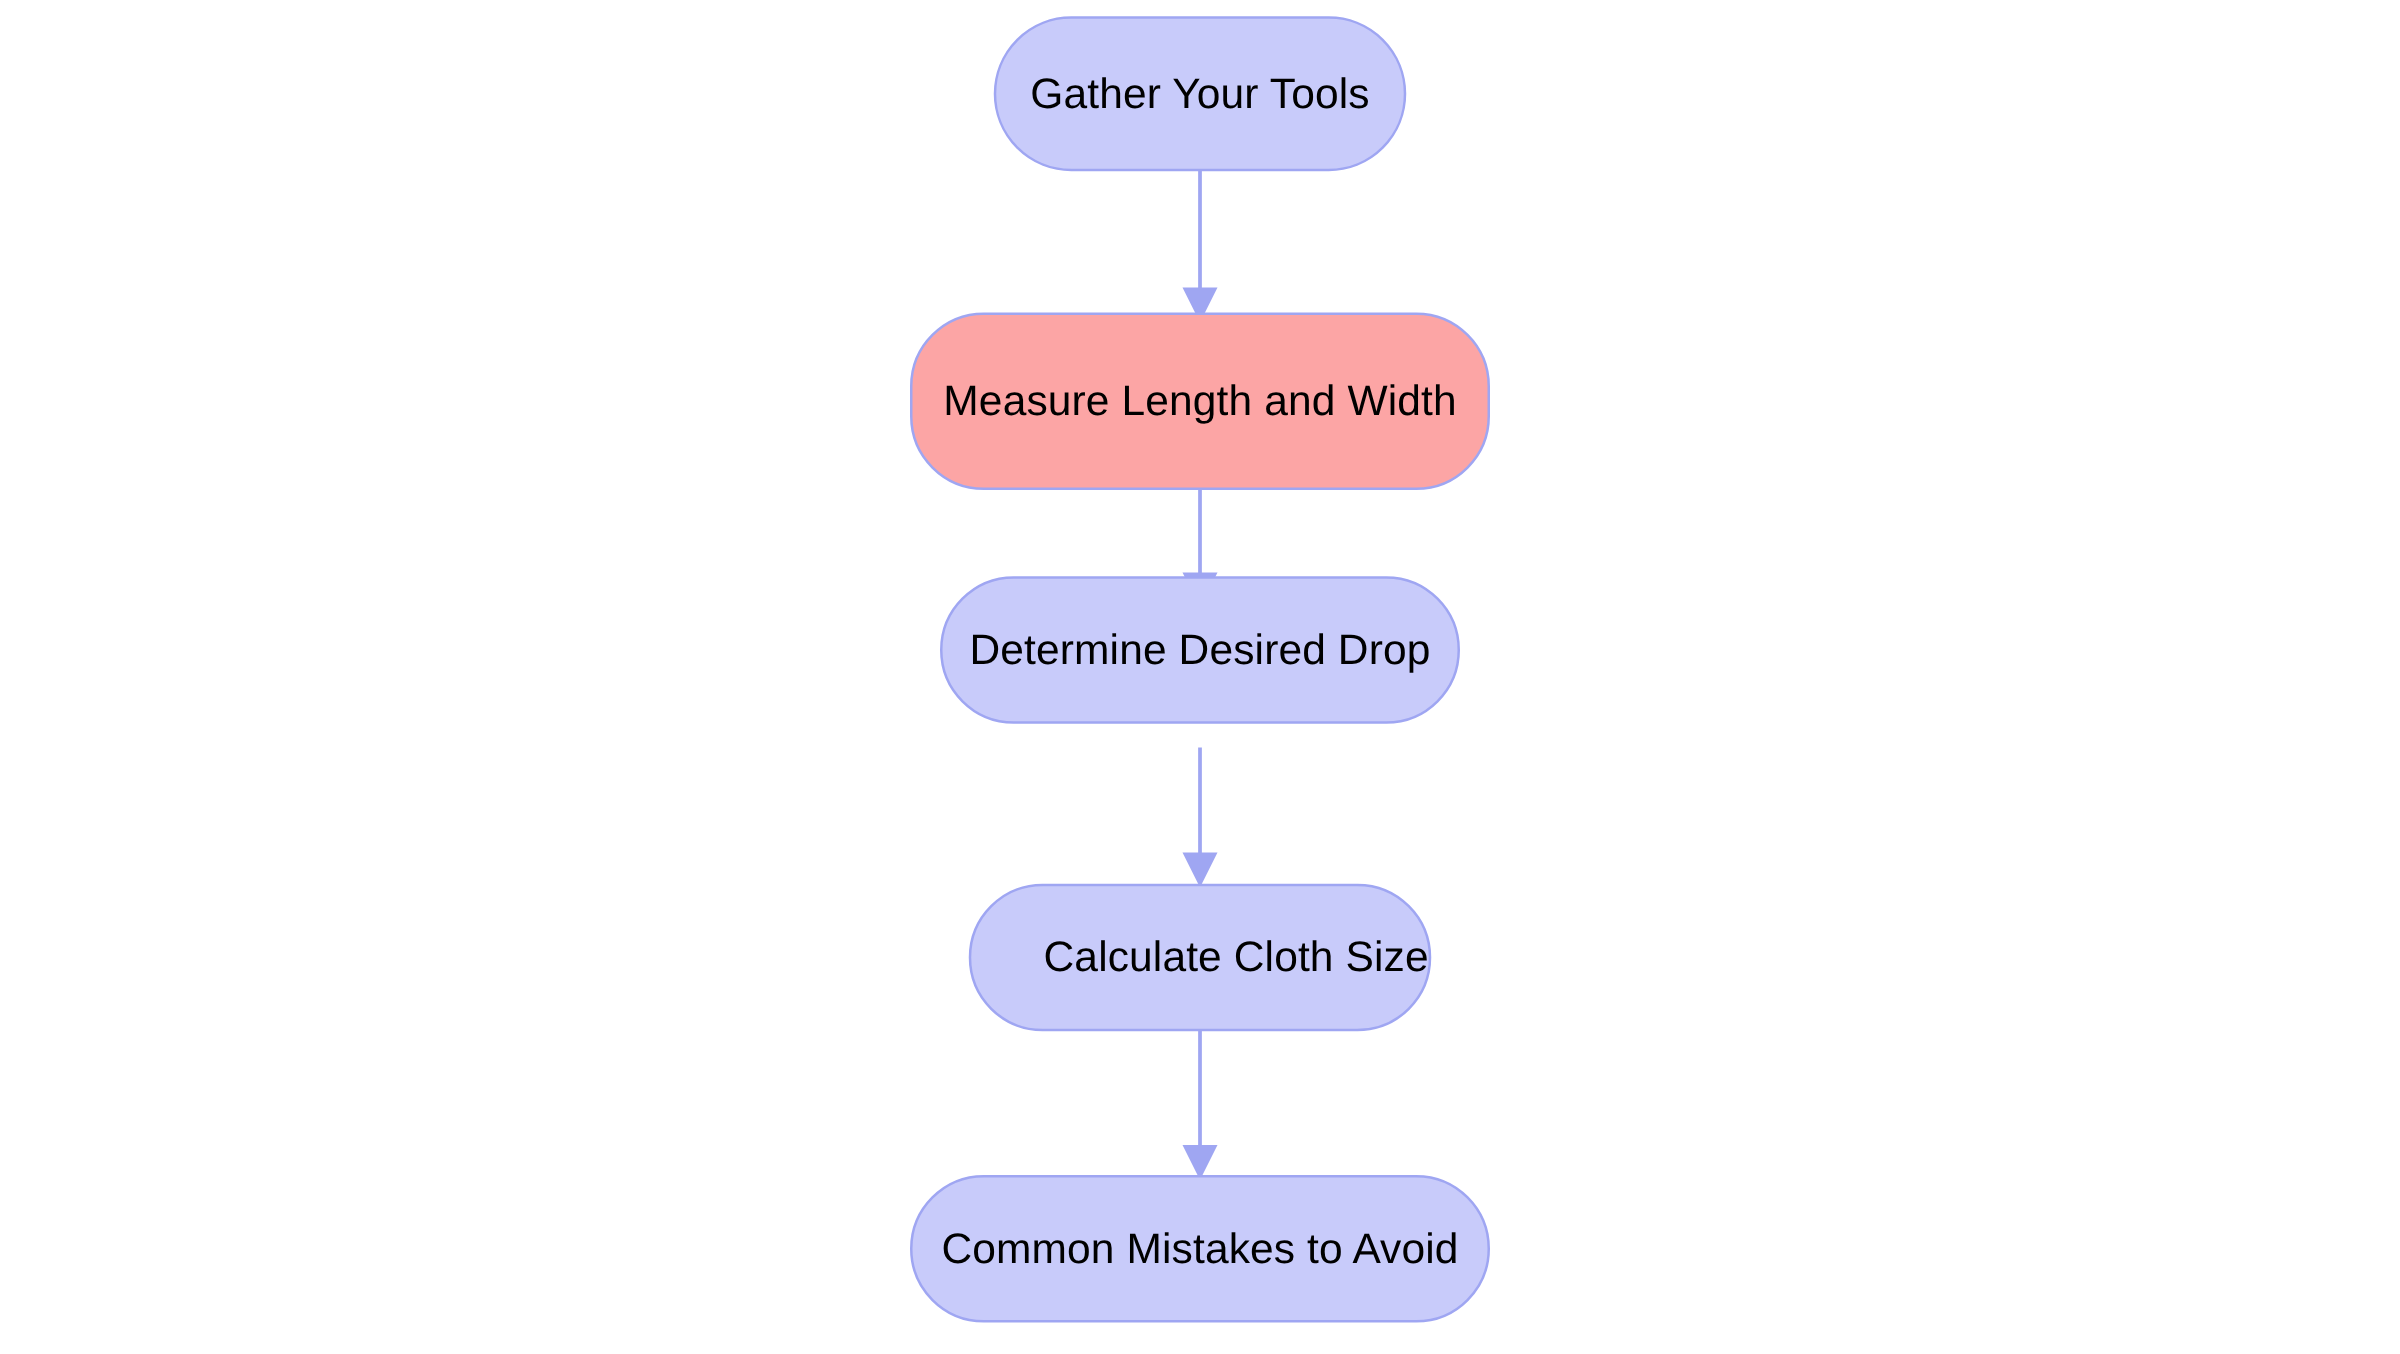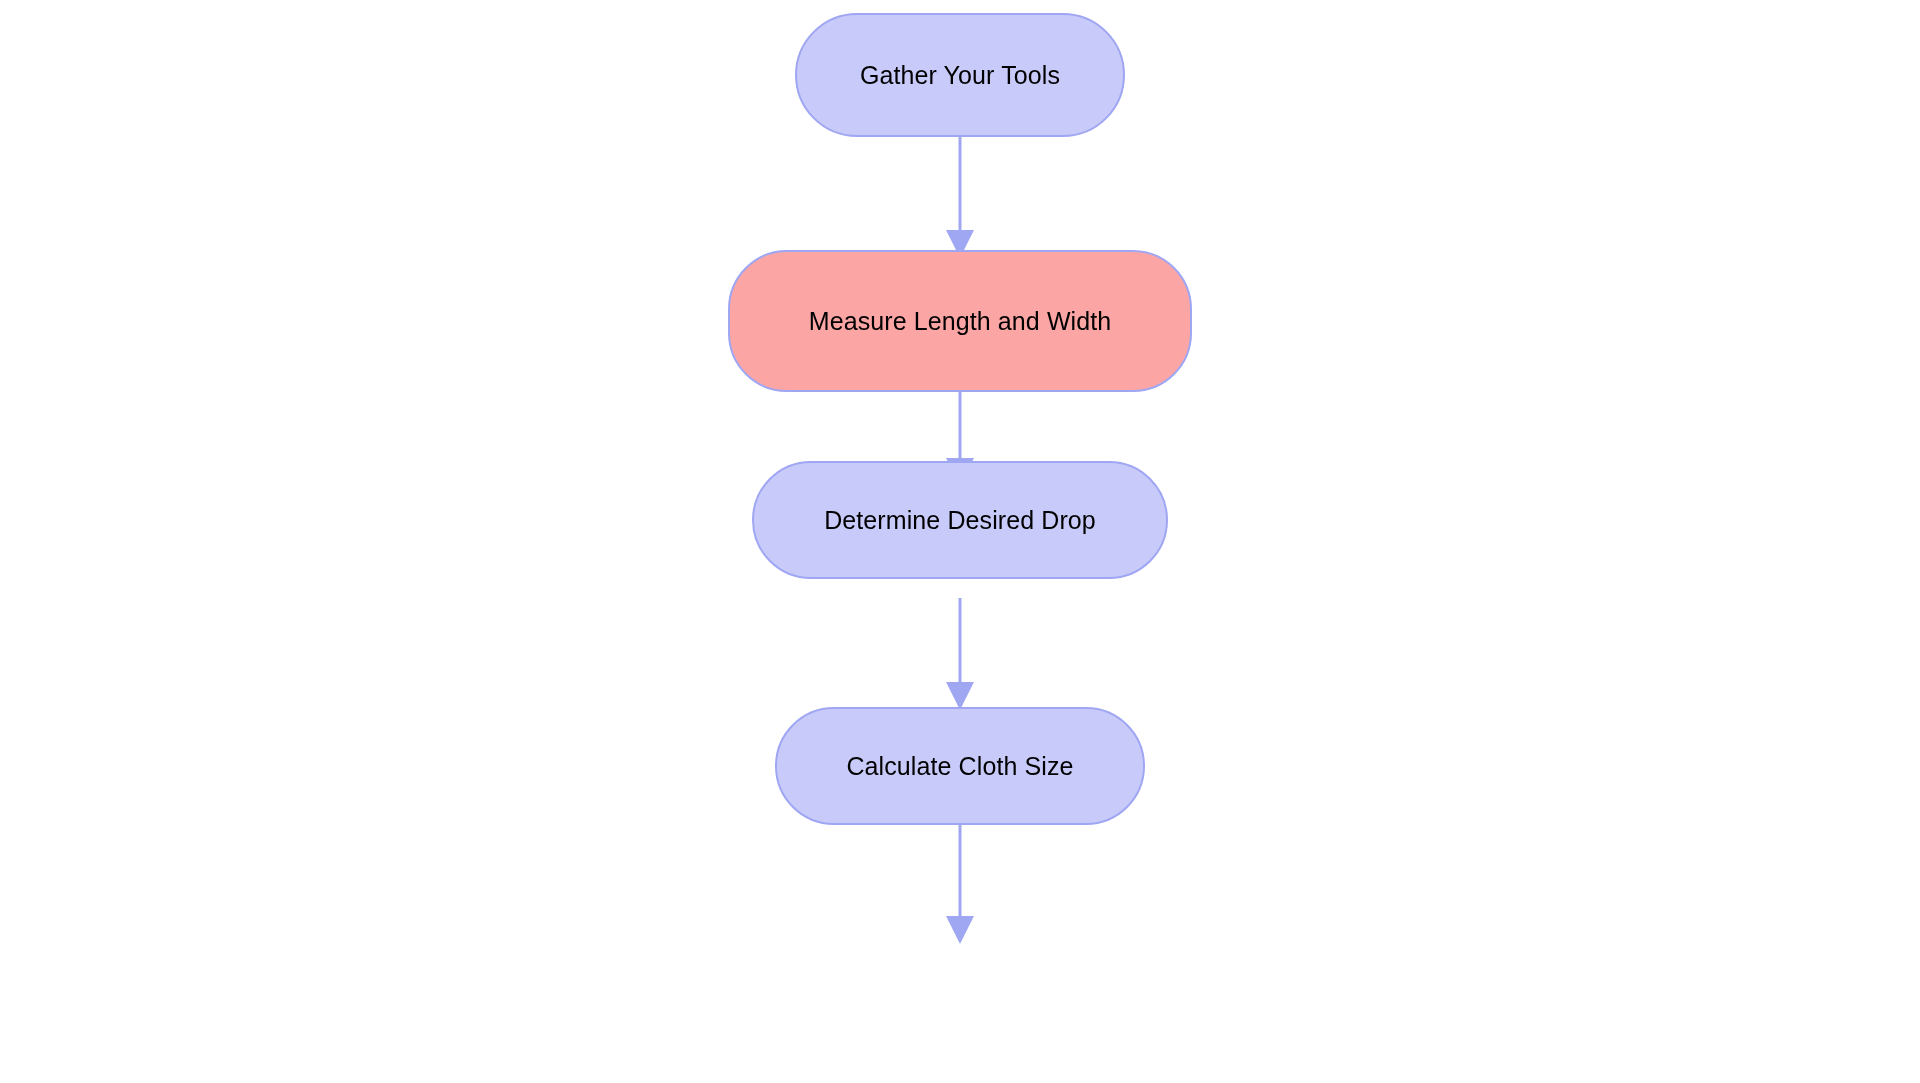--- a/index.html
+++ b/index.html
@@ -26,21 +26,21 @@
     align-items: center;
     justify-content: center;
     border-style: solid;
     border-width: 2px;
     text-align: center;
     white-space: nowrap;
     user-select: none;
   }
   .node-label {
     font-family: "Liberation Sans", sans-serif;
-    font-size: 25px;
+    font-size: 34px;
     font-weight: 400;
     letter-spacing: 0.1px;
     line-height: 1;
   }
   .edge {
     position: absolute;
     overflow: visible;
     pointer-events: none;
   }
 </style>
@@ -74,18 +74,21 @@
   </div>
 
   <div class="node" style="left:728px; top:250px; width:464px; height:142px; border-radius:59px; background:#fca5a5; border-color:#9fa6f2;">
     <span class="node-label">Measure Length and Width</span>
   </div>
 
   <div class="node" style="left:752px; top:461px; width:416px; height:118px; border-radius:59px; background:#c8cbfa; border-color:#9fa6f2;">
     <span class="node-label">Determine Desired Drop</span>
   </div>
 
-  <div class="node" style="left:775px; top:707px; width:370px; height:118px; border-radius:59px; background:#c8cbfa; border-color:#9fa6f2;">
+  <div class="node" style="left:775px; top:707px; width:370px; height:118px; border-radius:59px; background:#c8cbfa; border-color:#9fa6f2;justify-content:flex-end;">
     <span class="node-label">Calculate Cloth Size</span>
   </div>
 
+  <div class="node" style="left:728px; top:940px; width:464px; height:118px; border-radius:59px; background:#c8cbfa; border-color:#9fa6f2;">
+    <span class="node-label">Common Mistakes to Avoid</span>
+  </div>
 
 </div>
 
 </body></html>

